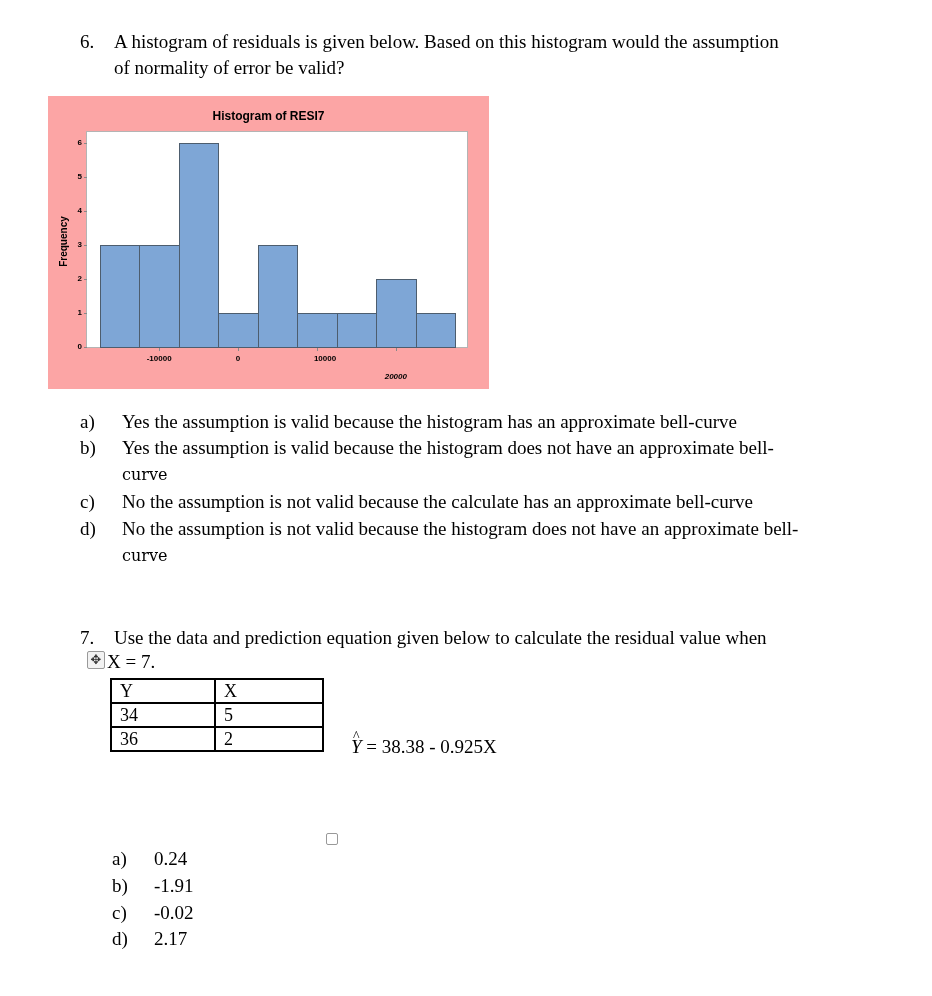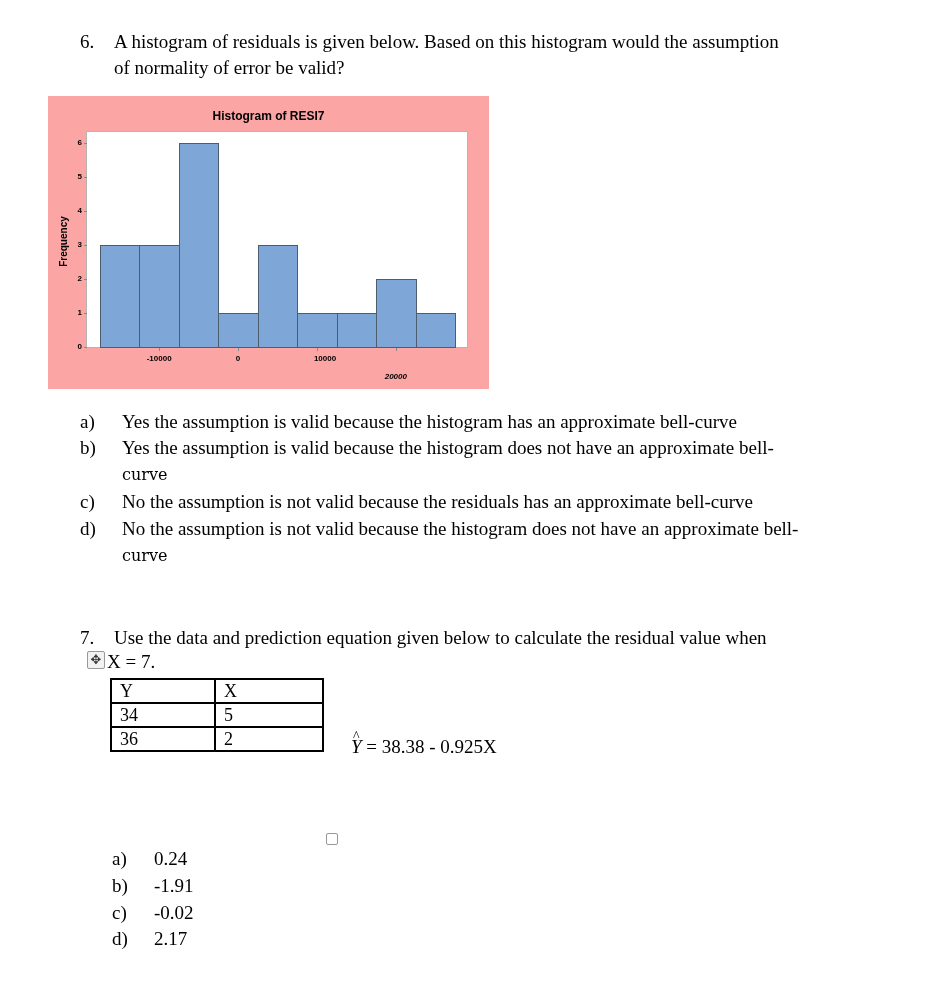--- a/index.html
+++ b/index.html
@@ -101,21 +101,21 @@
     <span class="opt-letter">a)</span>
     <span class="opt-text">Yes the assumption is valid because the histogram has an approximate bell-curve</span>
   </div>
   <div class="opt" style="top:26px;">
     <span class="opt-letter">b)</span>
     <span class="opt-text">Yes the assumption is valid because the histogram does not have an approximate bell-</span>
     <span class="opt-text" style="top:27px; font-family:'DejaVu Serif', serif; font-size:16px;">curve</span>
   </div>
   <div class="opt" style="top:80px;">
     <span class="opt-letter">c)</span>
-    <span class="opt-text">No the assumption is not valid because the residuals has an approximate bell-curve</span>
+    <span class="opt-text">No the assumption is not valid because the calculate has an approximate bell-curve</span>
   </div>
   <div class="opt" style="top:107px;">
     <span class="opt-letter">d)</span>
     <span class="opt-text">No the assumption is not valid because the histogram does not have an approximate bell-</span>
     <span class="opt-text" style="top:27px; font-family:'DejaVu Serif', serif; font-size:16px;">curve</span>
   </div>
 </div>
 
 <div class="abs q-text" style="left:80px; top:625px; width:820px; height:30px;">
   <span class="q-num" style="top:0;">7.</span>

